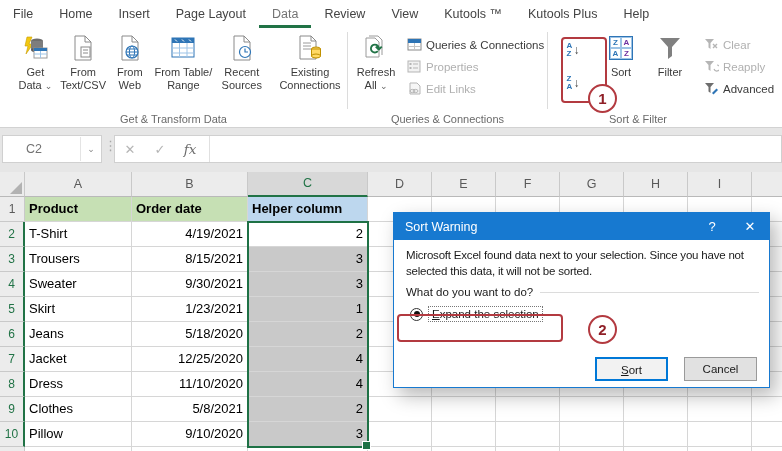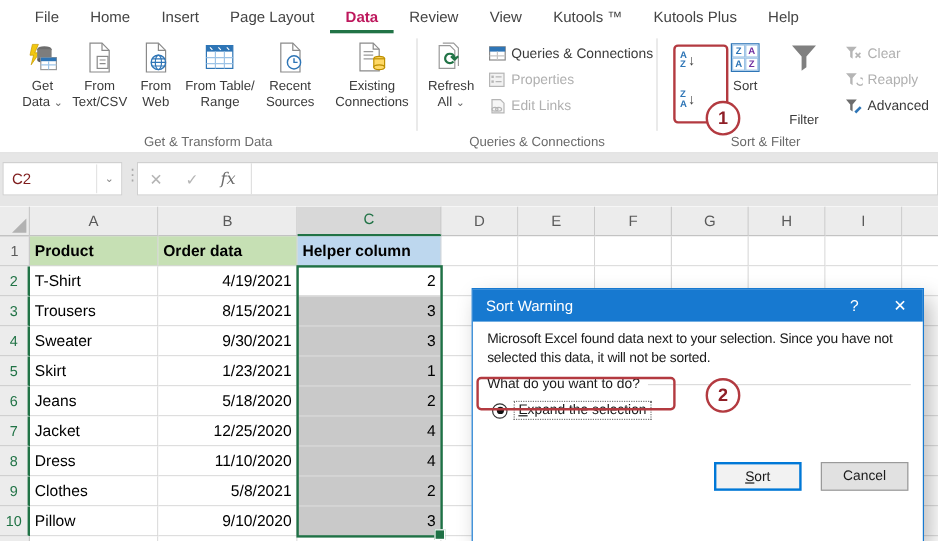--- a/index.html
+++ b/index.html
@@ -1,22 +1,22 @@
 <!DOCTYPE html>
 <html><head>
 <meta charset="utf-8">
 <style>
   html,body{margin:0;padding:0;}
   body{font-family:"Liberation Sans",sans-serif;background:#fff;}
   .app{position:relative;width:782px;height:451px;overflow:hidden;background:#fff;}
 
   
-  .tabs{position:absolute;left:0;top:0;width:730px;height:28px;display:flex;align-items:flex-start;background:#fff;padding-left:16px;}
+  .tabs{position:absolute;left:0;top:0;width:730px;height:28px;display:flex;align-items:flex-start;background:#fff;}
   .tab{padding:0 13px;font-size:12.5px;color:#444;height:28px;line-height:28px;white-space:nowrap;cursor:default;}
-  .tab.active{color:#be185d;font-weight:700;box-shadow:inset 0 -3px 0 #217346;}
+  .tab.active{color:#737373;font-weight:400;box-shadow:inset 0 -3px 0 #217346;}
 
   
   .ribbon{position:absolute;left:0;top:28px;width:782px;height:99px;background:#fff;border-bottom:1px solid #d2d2d2;display:flex;}
   .grp{position:relative;height:100%;}
   .grp-label{position:absolute;bottom:2px;left:0;width:100%;text-align:center;font-size:11px;color:#6a6a6a;white-space:nowrap;}
   .gdiv{width:1px;background:#dcdcdc;margin:4px 0 18px 0;}
   .bigbtns{display:flex;align-items:flex-start;height:100%;}
   .bigbtn{display:flex;flex-direction:column;align-items:center;padding-top:5px;}
   .bigbtn .ic{height:30px;display:flex;align-items:center;justify-content:center;}
   .bigbtn .lbl{margin-top:3px;font-size:11px;line-height:13px;color:#3b3b3b;text-align:center;white-space:pre-line;}
@@ -32,21 +32,21 @@
   .azbtn{width:30px;height:26px;display:flex;align-items:center;justify-content:center;gap:1px;}
   .azletters{display:flex;flex-direction:column;font-size:8px;line-height:8px;font-weight:700;color:#2e75b6;}
   .azarrow{font-size:12px;color:#444;}
   .sortgrid{display:grid;grid-template-columns:11px 11px;grid-template-rows:11px 11px;border:1px solid #2e75b6;}
   .sortgrid span{font-size:8px;font-weight:700;display:flex;align-items:center;justify-content:center;border:0.5px solid #9dc3e6;}
   .sg-b{color:#2e75b6;} .sg-p{color:#7030a0;}
 
   
   .fbar{position:absolute;left:0;top:128px;width:782px;height:44px;background:#e6e6e6;}
   .namebox{position:absolute;left:2px;top:7px;width:98px;height:26px;background:#fff;border:1px solid #d0d0d0;display:flex;align-items:center;}
-  .namebox .nm{flex:1;padding-left:7px;font-size:12.5px;color:#7f1d1d;}
+  .namebox .nm{flex:1;padding-left:23px;font-size:12.5px;color:#737373;}
   .namebox .nbchev{width:20px;text-align:center;color:#888;font-size:9px;border-left:1px solid #e4e4e4;line-height:24px;}
   .fmore{position:absolute;left:104px;top:10px;color:#a8a8a8;font-size:13px;}
   .fxbox{position:absolute;left:114px;top:7px;width:666px;height:26px;background:#fff;border:1px solid #d0d0d0;display:flex;align-items:center;}
   .fxbtn{width:30px;text-align:center;font-size:13px;color:#b5b5b5;}
   .fxbtn.fx{color:#6d6d6d;font-family:"DejaVu Serif",serif;font-style:italic;font-size:13.5px;}
   .fsep{width:1px;height:26px;background:#e0e0e0;margin-left:32px;}
   .formula{padding-left:9px;font-size:12.5px;color:#1a1a1a;white-space:nowrap;}
 
   
   .sheet{position:absolute;left:0;top:172px;width:782px;height:279px;overflow:hidden;background:#fff;}
@@ -61,21 +61,21 @@
   .cw-rh{width:25px;} .cw-a{width:107px;} .cw-b{width:116px;} .cw-c{width:120px;} .cw-s{width:64px;} .cw-f{flex:1;border-right:none;}
   .num{text-align:right;}
   .bold{font-weight:700;}
   .fill-green{background:#c6e0b4;}
   .fill-blue{background:#bdd7ee;}
   .cell.sel{background:#c9c9c9;}
   .selbox{position:absolute;left:247px;top:49px;width:122px;height:227px;border:2px solid #1e7145;box-sizing:border-box;pointer-events:none;}
   .fillhandle{position:absolute;right:-4px;bottom:-4px;width:7px;height:7px;background:#1e7145;border:1px solid #fff;}
 
   
-  .dialog{position:absolute;left:393px;top:240px;width:377px;height:212px;background:#fff;border:1px solid #1779d0;box-sizing:border-box;box-shadow:6px 8px 18px rgba(0,0,0,0.28);font-size:12px;color:#1a1a1a;}
+  .dialog{position:absolute;left:393px;top:212px;width:377px;height:176px;background:#fff;border:1px solid #1779d0;box-sizing:border-box;box-shadow:6px 8px 18px rgba(0,0,0,0.28);font-size:12px;color:#1a1a1a;}
   .dtitle{height:27px;background:#1779d0;color:#fff;display:flex;align-items:center;}
   .dtitle .ttext{flex:1;padding-left:11px;font-size:12.5px;}
   .dtitle .tbtn{width:38px;text-align:center;font-size:13px;color:#fff;}
   .dmsg{position:absolute;left:12px;top:35px;width:353px;line-height:15.5px;font-size:11.5px;letter-spacing:-0.2px;white-space:nowrap;overflow:hidden;}
   .dquestion{position:absolute;left:12px;top:73px;width:353px;display:flex;align-items:center;font-size:11.5px;}
   .dquestion .qline{flex:1;height:1px;background:#dcdcdc;margin-left:7px;}
   .radio-row{position:absolute;left:16px;display:flex;align-items:center;gap:6px;font-size:11.5px;}
   .rdot{width:13px;height:13px;border-radius:50%;border:1px solid #333;background:#fff;box-sizing:border-box;position:relative;flex:none;}
   .rdot.checked:after{content:"";position:absolute;left:2.5px;top:2.5px;width:6px;height:6px;border-radius:50%;background:#111;}
   .rlabel{padding:1px 3px;}
@@ -296,21 +296,21 @@
             <span class="sortgrid">
                 <span class="sg-b">Z</span>
                 <span class="sg-p">A</span>
                 <span class="sg-b">A</span>
                 <span class="sg-p">Z</span>
               </span>
           </span>
           <span class="lbl">Sort</span>
         </div>
         <div class="innerdiv"></div>
-        <div class="bigbtn" style="width:46px;gap:28px;">
+        <div class="bigbtn" style="width:46px;">
           <span class="ic">
             <svg class="svgic" width="26" height="26" viewBox="0 0 26 26">
                 <path d="M3 3 h20 l-8 9 v9 l-4 3 v-12 z" fill="#808080"></path>
               </svg>
           </span>
           <span class="lbl">Filter</span>
         </div>
         <div class="smallrows" style="padding-left:10px;">
           <div class="smallbtn disabled">
             <span class="icon16">
@@ -382,21 +382,21 @@
     <div class="hcell plain cw-s">H</div>
 
     <div class="hcell plain cw-s">I</div>
   </div>
       <div class="hcell cw-f"></div>
     </div>
 
     <div class="row">
       <div class="rh">1</div>
       <div class="cell cw-a bold fill-green">Product</div>
-      <div class="cell cw-b bold fill-green">Order data</div>
+      <div class="cell cw-b bold fill-green">Order date</div>
       <div class="cell cw-c bold fill-blue">Helper column</div>
       <div class="cell cw-s"></div>
       <div class="cell cw-s"></div>
       <div class="cell cw-s"></div>
       <div class="cell cw-s"></div>
       <div class="cell cw-s"></div>
       <div class="cell cw-s"></div>
       <div class="cell cw-f"></div>
     </div>
 

